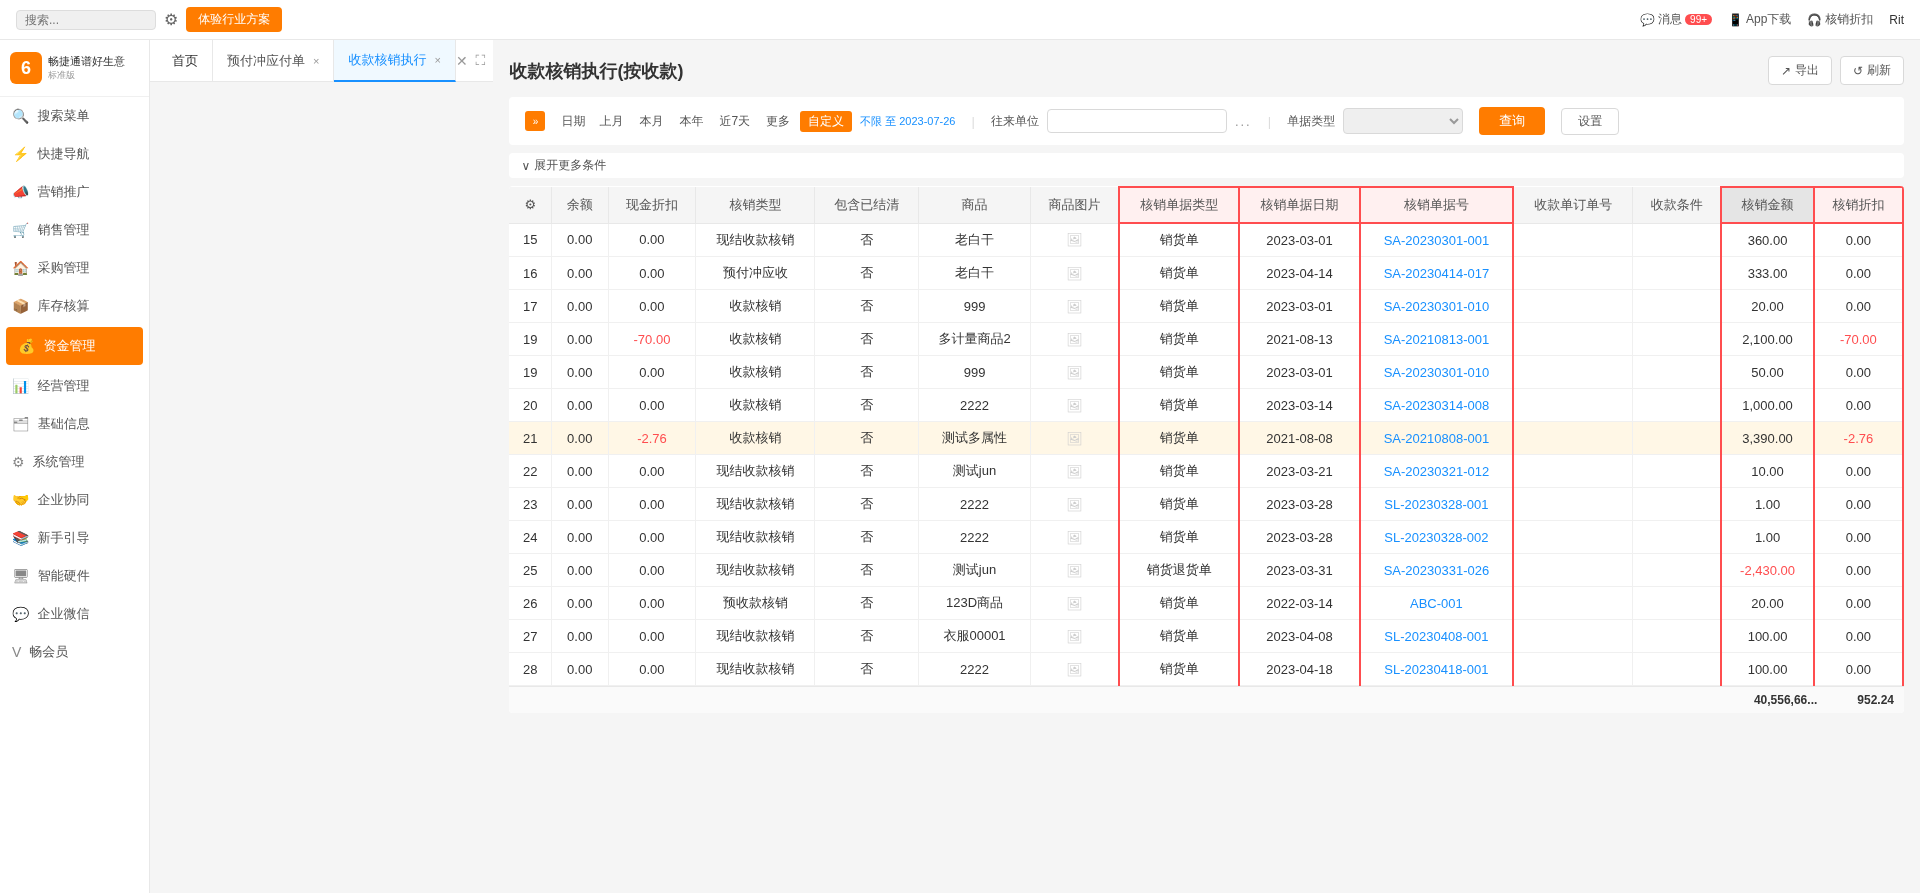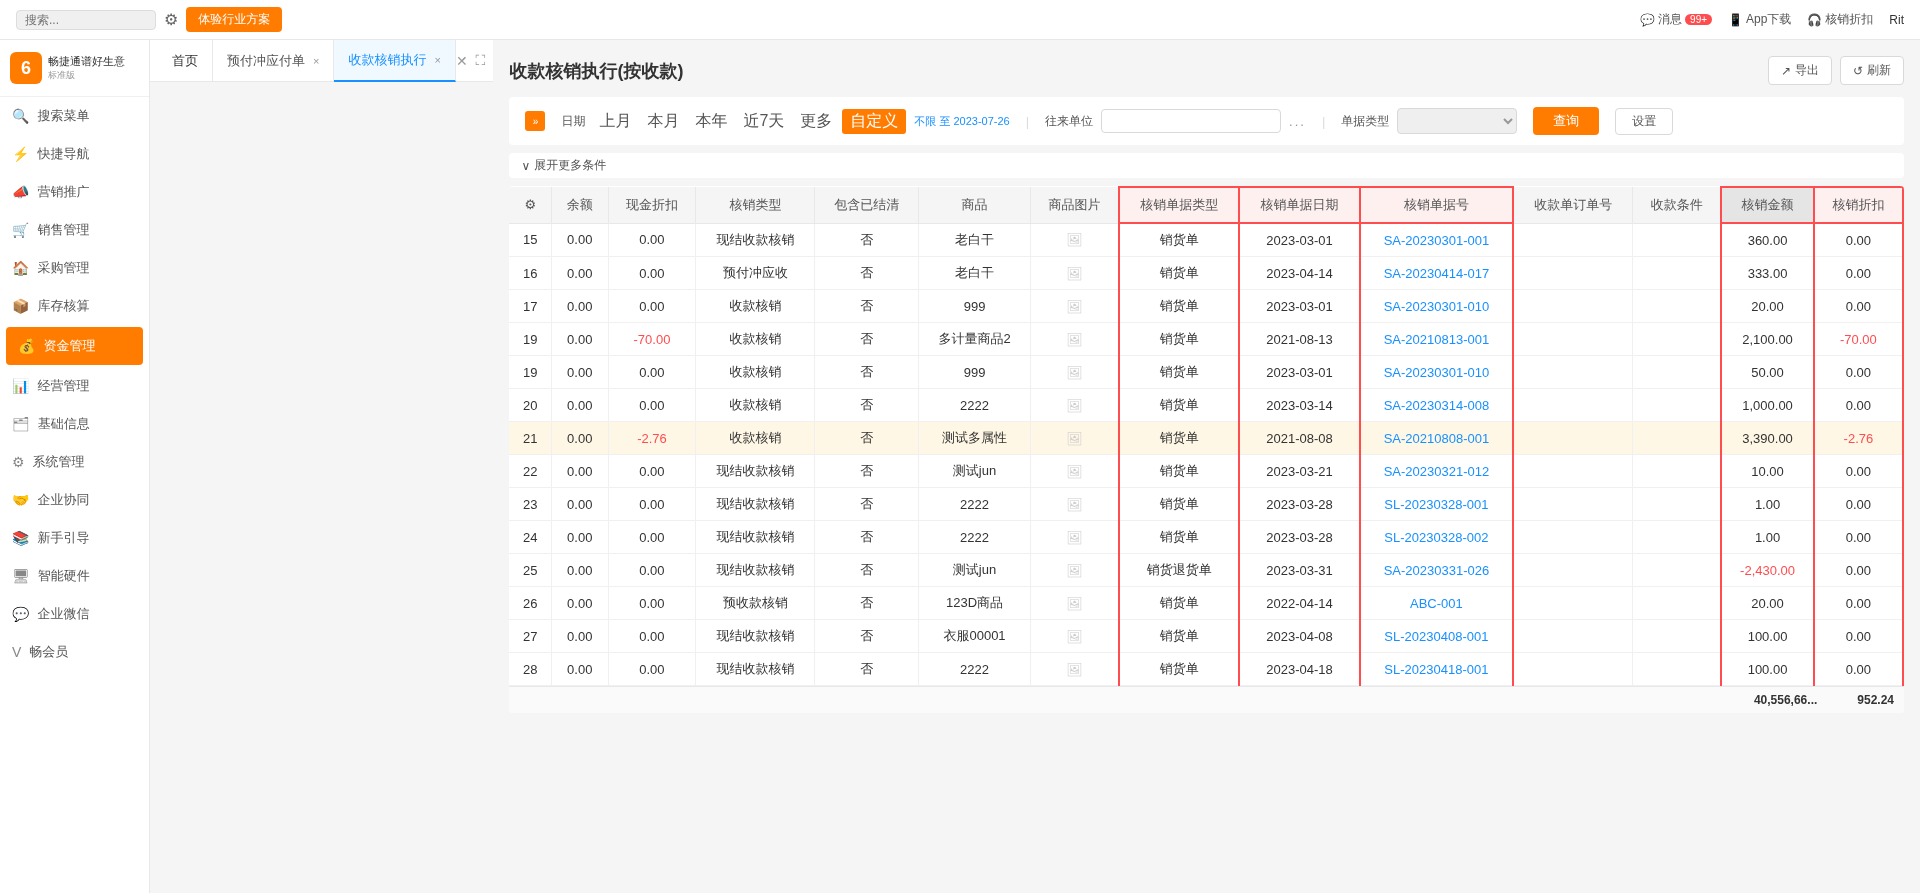--- a/index.html
+++ b/index.html
@@ -179,21 +179,21 @@
     }
     .filter-row { display: flex; align-items: center; gap: 8px; }
     .filter-label { font-size: 12px; color: #555; white-space: nowrap; }
     .filter-date-group { display: flex; align-items: center; gap: 4px; font-size: 12px; }
     .date-btn {
       padding: 2px 6px;
       border: none;
       background: none;
       cursor: pointer;
       color: #555;
-      font-size: 16px;
+      font-size: 12px;
     }
     .date-btn.custom {
       background: #ff7c00;
       color: #fff;
       border-radius: 3px;
       padding: 2px 8px;
     }
     .date-range { font-size: 11px; color: #1890ff; white-space: nowrap; }
     .filter-divider { color: #ddd; }
     .filter-input {
@@ -661,21 +661,21 @@
               </tr>
               <tr>
                 <td style="">26</td>
                 <td style="">0.00</td>
                 <td style="">0.00</td>
                 <td style="">预收款核销</td>
                 <td style="">否</td>
                 <td style="">123D商品</td>
                 <td style="color: rgb(204, 204, 204);">🖼</td>
                 <td style="border-left: 2px solid rgb(255, 77, 79); border-right: 2px solid rgb(255, 77, 79);">销货单</td>
-                <td style="border-left: 2px solid rgb(255, 77, 79); border-right: 2px solid rgb(255, 77, 79);">2022-04-14</td>
+                <td style="border-left: 2px solid rgb(255, 77, 79); border-right: 2px solid rgb(255, 77, 79);">2022-03-14</td>
                 <td style="border-left: 2px solid rgb(255, 77, 79); border-right: 2px solid rgb(255, 77, 79);"><a class="link-text" href="#">ABC-001</a></td>
                 <td style=""></td>
                 <td style=""></td>
                 <td style="border-left: 2px solid rgb(255, 77, 79); border-right: 2px solid rgb(255, 77, 79);">20.00</td>
                 <td style="border-left: 2px solid rgb(255, 77, 79); border-right: 2px solid rgb(255, 77, 79);">0.00</td>
               </tr>
               <tr>
                 <td style="">27</td>
                 <td style="">0.00</td>
                 <td style="">0.00</td>

